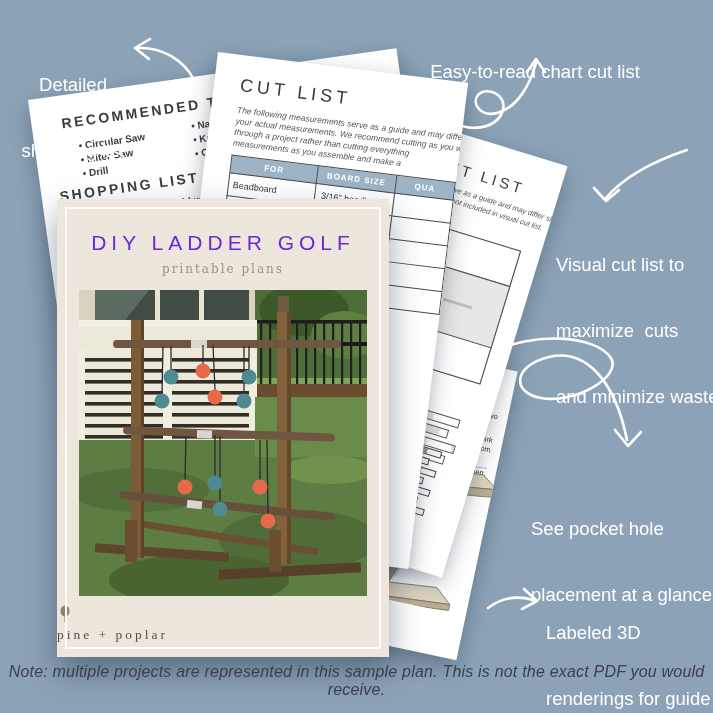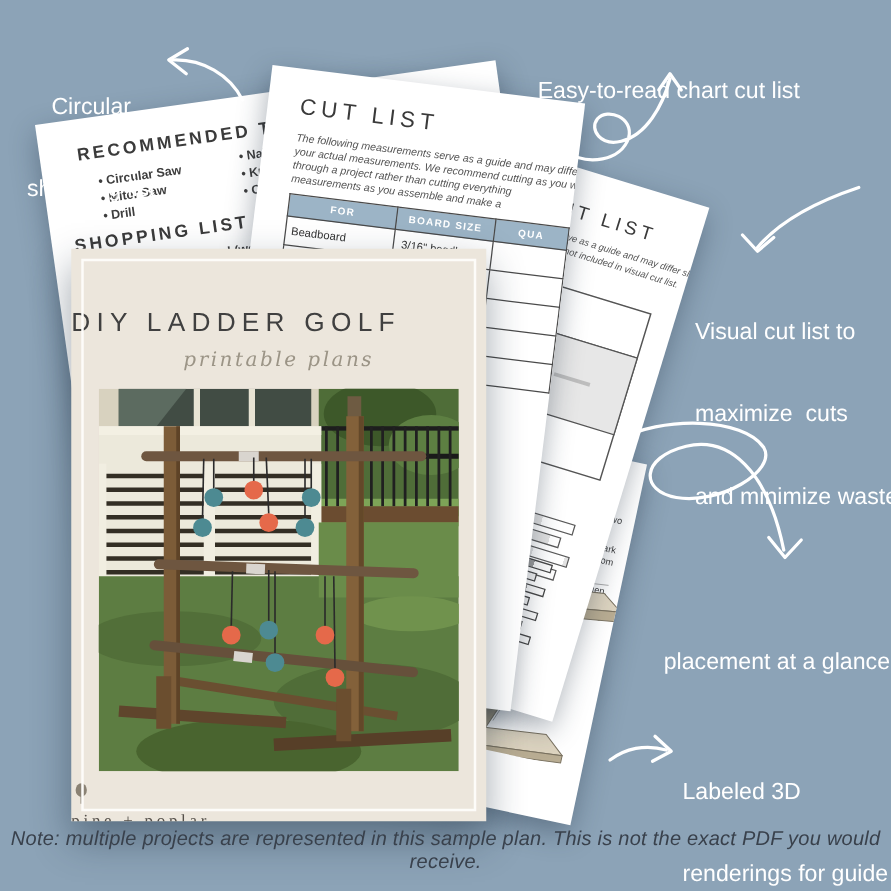--- a/index.html
+++ b/index.html
@@ -55,24 +55,24 @@
   
   #instr-page{left:322px;top:330px;width:200px;height:295px;transform:rotate(12deg);z-index:2;}
   #instr-frags{position:absolute;right:10px;top:44px;width:120px;text-align:right;
      font-size:7.5px;color:#3c3c3c;line-height:10.5px;}
   .frag-gap{height:13px;}
   #leg-render{position:absolute;left:46px;top:100px;}
   
   #cover-page{left:57px;top:199px;width:332px;height:458px;background:#ece6dc;z-index:10;
      box-shadow:0 14px 30px rgba(22,38,55,.42);overflow:hidden;position:absolute;}
   #cover-border{position:absolute;inset:8px;border:2px solid #fdfcf9;pointer-events:none;}
-  #cover-title{margin-top:48px;font-size:21px;letter-spacing:5px;
-     color:#404040;font-weight:400;}
+  #cover-title{margin-top:32px;text-align:center;font-size:21px;letter-spacing:5px;
+     color:#6d28d9;font-weight:400;}
   #cover-subtitle{margin-top:7px;text-align:center;font-family:"DejaVu Serif",serif;
-     font-style:italic;font-size:16px;letter-spacing:2px;color:#9b9486;}
+     font-size:12px;letter-spacing:2px;color:#9b9486;}
   #cover-photo{display:block;margin:14px auto 0 auto;}
   #cover-logo{margin-top:9px;text-align:left;}
   #brand-text{font-family:"Liberation Serif",serif;font-size:13.5px;letter-spacing:3px;color:#55504a;}
   
   .annot{position:absolute;color:#ffffff;font-size:18.5px;line-height:22px;z-index:20;
      white-space:pre;font-weight:400;}
   #a-shopping{left:8px;top:30px;width:130px;text-align:center;}
   #a-chart{left:405px;top:17px;width:260px;text-align:center;}
   #a-visual{left:556px;top:210px;}
   #a-pocket{left:531px;top:474px;}
@@ -328,32 +328,33 @@
     <div id="cover-logo">
       <svg width="16" height="18" viewBox="0 0 16 18">
         <ellipse cx="8" cy="6" rx="4.5" ry="5.5" fill="#8a8274"></ellipse>
         <rect x="7.4" y="10" width="1.2" height="7" fill="#8a8274"></rect>
       </svg>
       <div id="brand-text">pine + poplar</div>
     </div>
   </div>
 
   <div class="annot" id="a-shopping">
-    <div>Circular</div>
+    <div>Detailed</div>
     <div>shopping list</div>
   </div>
   <div class="annot" id="a-chart">
     <div>Easy-to-read chart cut list</div>
   </div>
   <div class="annot" id="a-visual">
     <div>Visual cut list to</div>
     <div>maximize  cuts</div>
     <div>and minimize waste</div>
   </div>
   <div class="annot" id="a-pocket">
+    <div>See pocket hole</div>
     <div>placement at a glance</div>
   </div>
   <div class="annot" id="a-render">
     <div>Labeled 3D</div>
     <div>renderings for guide</div>
     
   </div>
 
   <svg id="arrows" width="713" height="713" viewBox="0 0 713 713">
     <g stroke="#ffffff" stroke-width="2.6" fill="none" stroke-linecap="round" stroke-linejoin="round">

